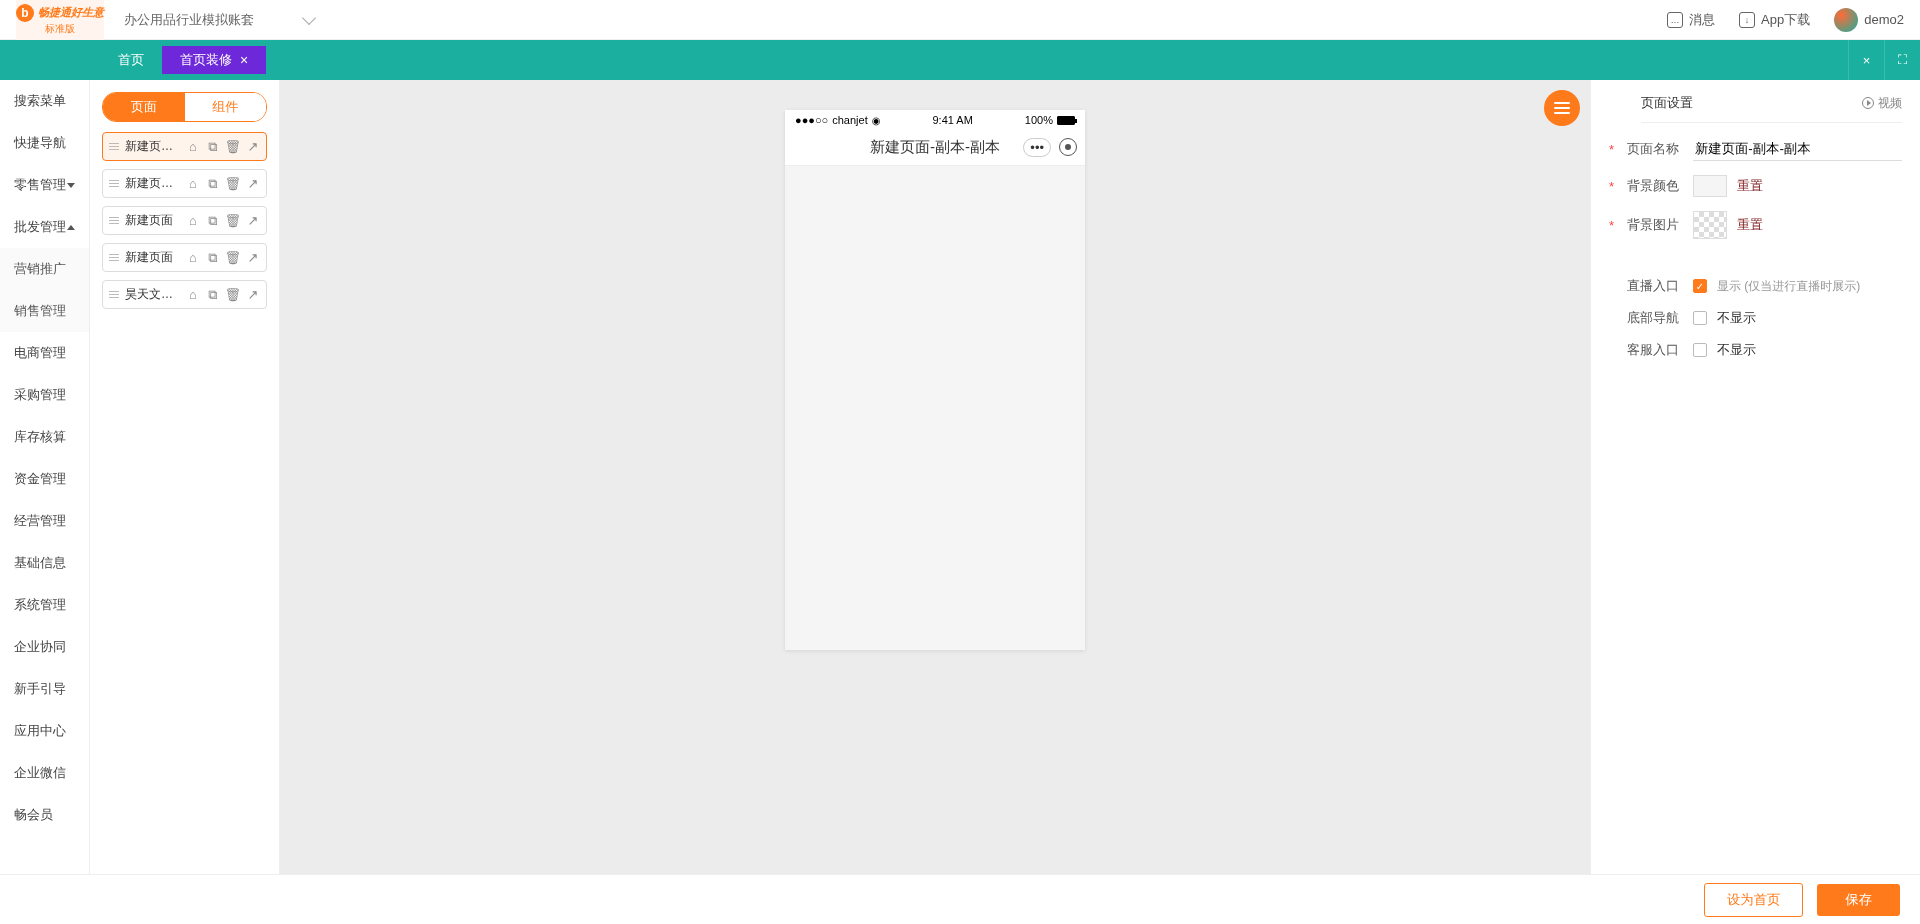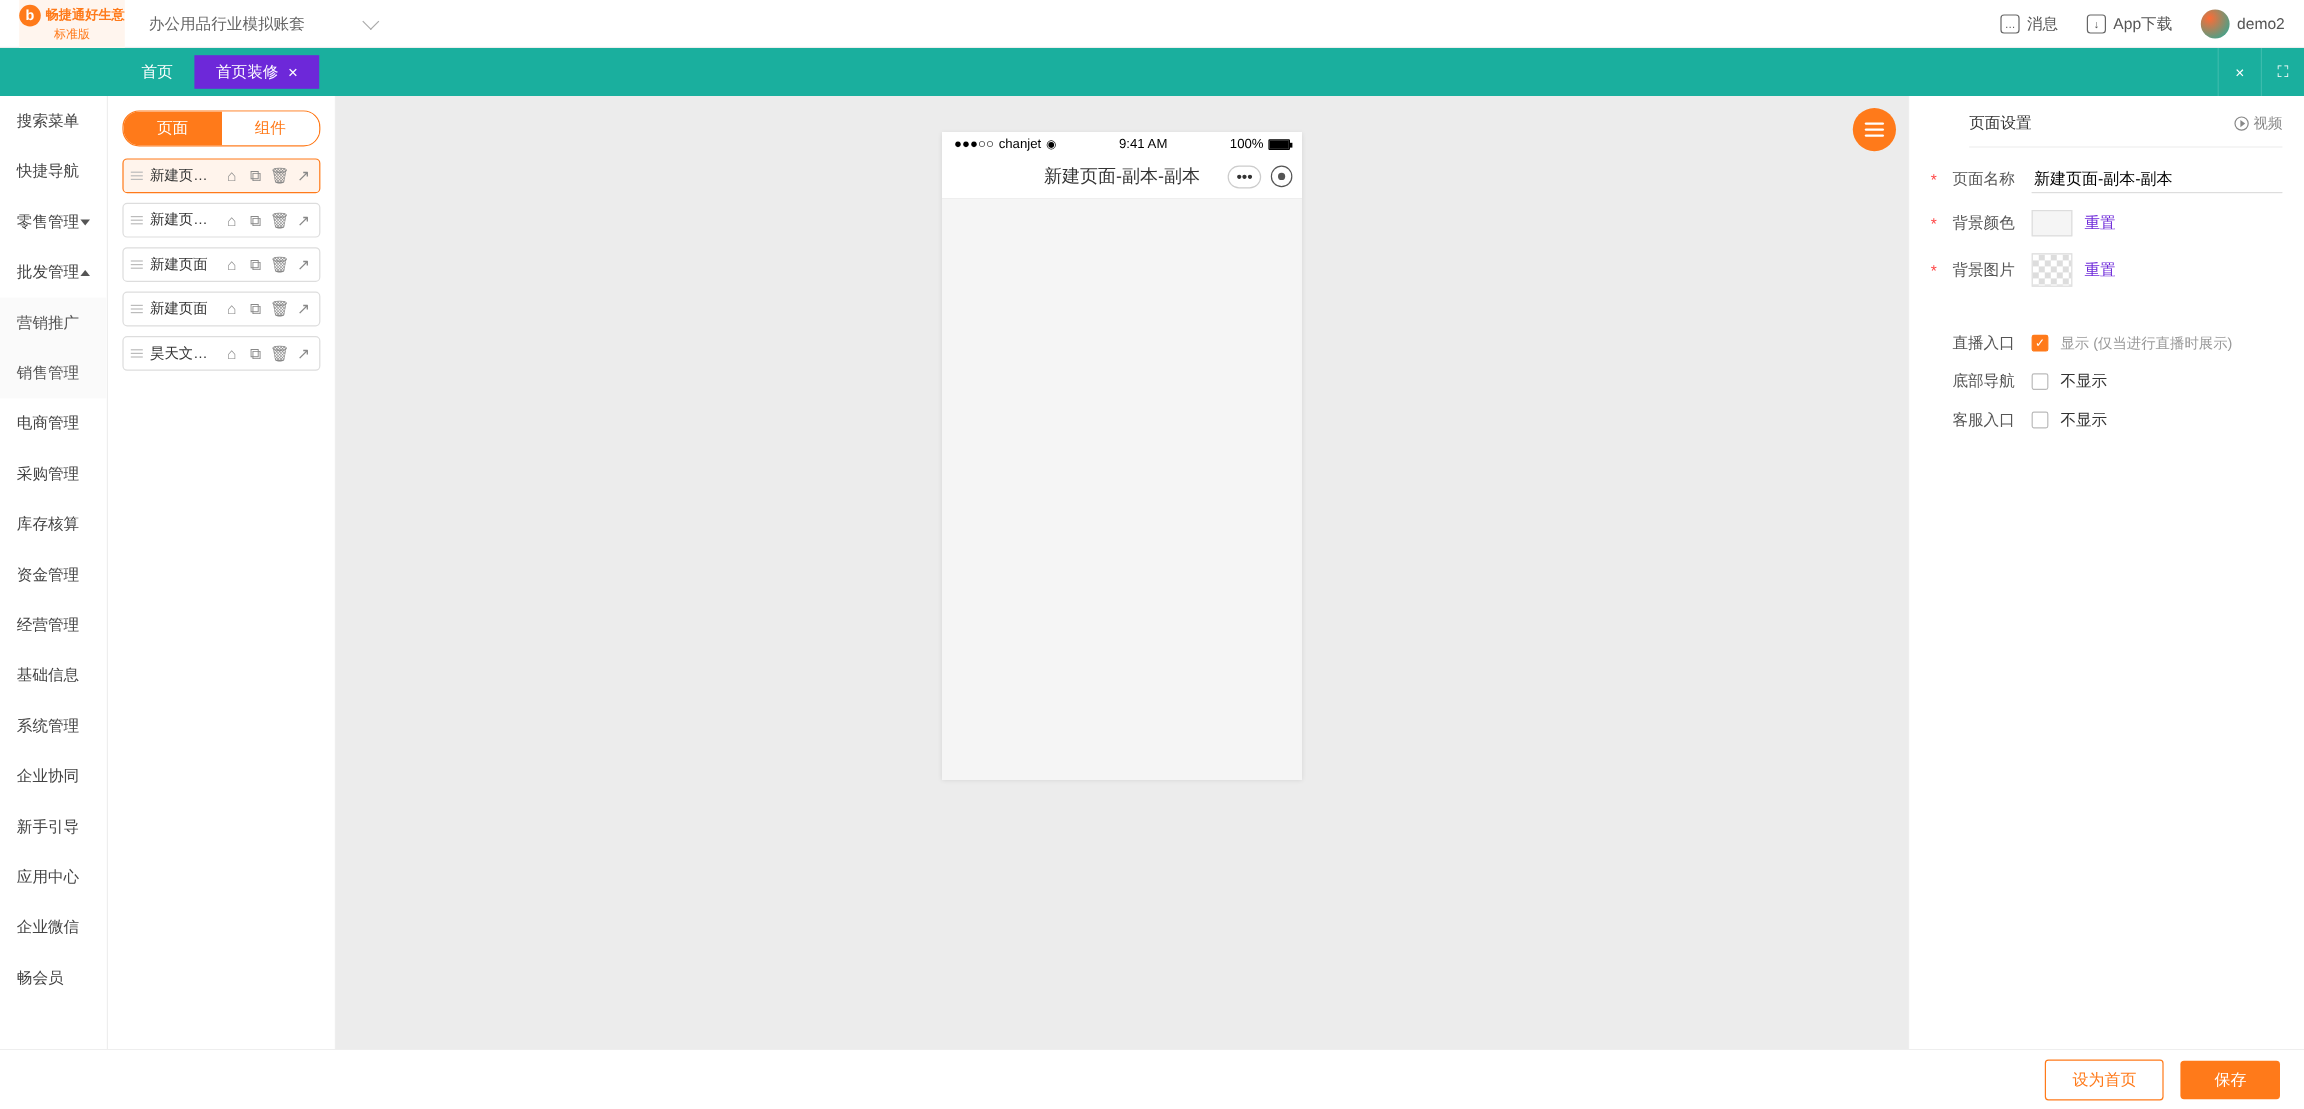--- a/index.html
+++ b/index.html
@@ -3,21 +3,21 @@
 <meta charset="utf-8">
 <style>
 * { margin:0; padding:0; box-sizing:border-box; font-family:"Microsoft YaHei","PingFang SC",sans-serif; }
 body { background:#fff; color:#333; font-size:13px; overflow:hidden; }
 
 
 .app-header { height:40px; display:flex; align-items:center; padding:0 16px; border-bottom:1px solid #eee; }
 .logo-box { display:flex; flex-direction:column; align-items:center; width:88px; background:#fff5ee; height:40px; justify-content:center; }
 .logo-row { display:flex; align-items:center; gap:4px; }
 .logo-circle { width:18px; height:18px; border-radius:50%; background:#ff7a1a; color:#fff; display:flex; align-items:center; justify-content:center; font-weight:bold; font-size:12px; }
-.logo-text { color:#ff7a1a; font-size:11px; font-weight:600; }
+.logo-text { color:#ff7a1a; font-size:11px; font-weight:600;font-style:italic; }
 .logo-sub { color:#ff7a1a; font-size:10px; }
 .account-select { margin-left:20px; display:flex; align-items:center; gap:50px; color:#666; }
 .chev-down { width:10px; height:10px; border-right:1px solid #aaa; border-bottom:1px solid #aaa; transform:rotate(45deg); margin-top:-4px; }
 .hdr-spacer { flex:1; }
 .hdr-item { display:flex; align-items:center; gap:6px; margin-left:24px; color:#555; cursor:pointer; }
 .hdr-icon { width:16px; height:16px; border:1.5px solid #666; border-radius:3px; display:flex; align-items:center; justify-content:center; font-size:9px; }
 .avatar { width:24px; height:24px; border-radius:50%; background:radial-gradient(circle at 30% 30%,#ff6b35,#1aaf9e); }
 
 
 .tab-bar { height:40px; background:#1aaf9e; display:flex; align-items:center; padding-left:100px; position:relative; }
@@ -78,21 +78,21 @@
 .settings-hdr { display:flex; justify-content:space-between; align-items:center; padding-bottom:10px; border-bottom:1px solid #eee; margin-bottom:14px;margin-left:32px; }
 .video-link { color:#888; font-size:12px; display:flex; align-items:center; gap:4px; cursor:pointer; }
 .play-icon { width:12px; height:12px; border:1px solid #888; border-radius:50%; display:flex; align-items:center; justify-content:center; }
 .play-icon::after { content:''; border-left:4px solid #888; border-top:3px solid transparent; border-bottom:3px solid transparent; margin-left:1px; }
 .fld { display:flex; align-items:center; margin-bottom:14px; gap:10px; }
 .req { color:#f44; width:8px; }
 .flabel { width:56px; color:#555; }
 .finput { flex:1; border:none; border-bottom:1px solid #ddd; padding:4px 2px; outline:none; }
 .color-sw { width:34px; height:22px; border:1px solid #ddd; background:#f5f5f5; }
 .checker { width:34px; height:28px; background:repeating-conic-gradient(#ddd 0 25%,#fff 0 50%) 0 0/10px 10px; border:1px solid #ddd; }
-.reset-link { color:#6d28d9; cursor:pointer; }
+.reset-link { color:#7f1d1d; cursor:pointer; }
 .sep { height:24px; }
 .chk { width:14px; height:14px; border:1px solid #bbb; border-radius:2px; display:inline-flex; align-items:center; justify-content:center; }
 .chk.checked { background:#ff7a1a; border-color:#ff7a1a; color:#fff; font-size:10px; }
 .hint { color:#999; font-size:12px; }
 
 
 .footer { position:fixed; bottom:0; right:0; left:0; height:50px; background:#fff; border-top:1px solid #eee; display:flex; justify-content:flex-end; align-items:center; padding-right:20px; gap:14px; }
 .btn-outline { border:1px solid #ff7a1a; color:#ff7a1a; background:#fff; padding:7px 22px; border-radius:3px; cursor:pointer; }
 .btn-solid { border:none; background:#ff7a1a; color:#fff; padding:7px 28px; border-radius:3px; cursor:pointer; }
 </style>

